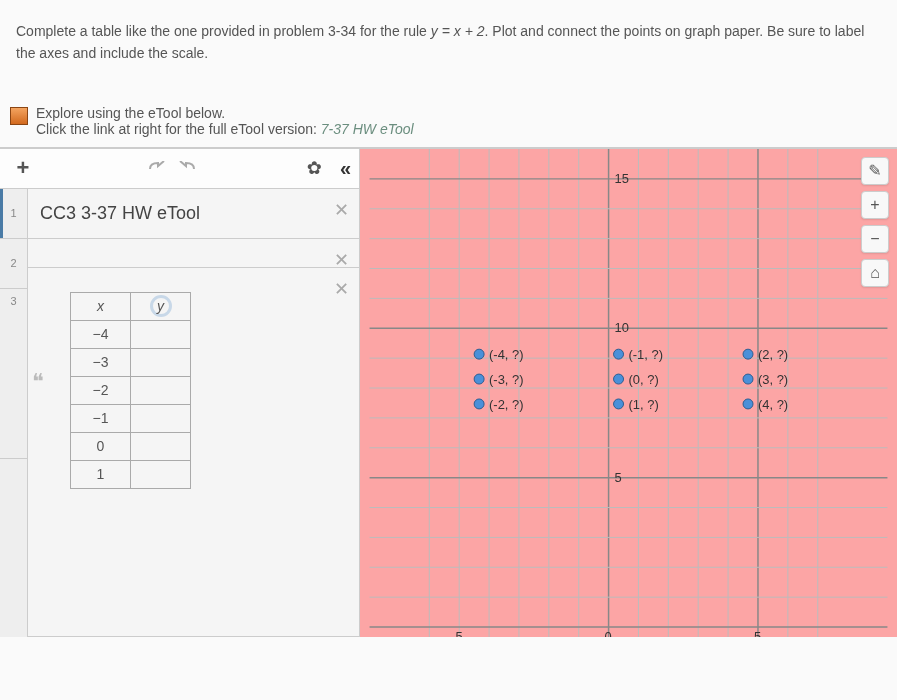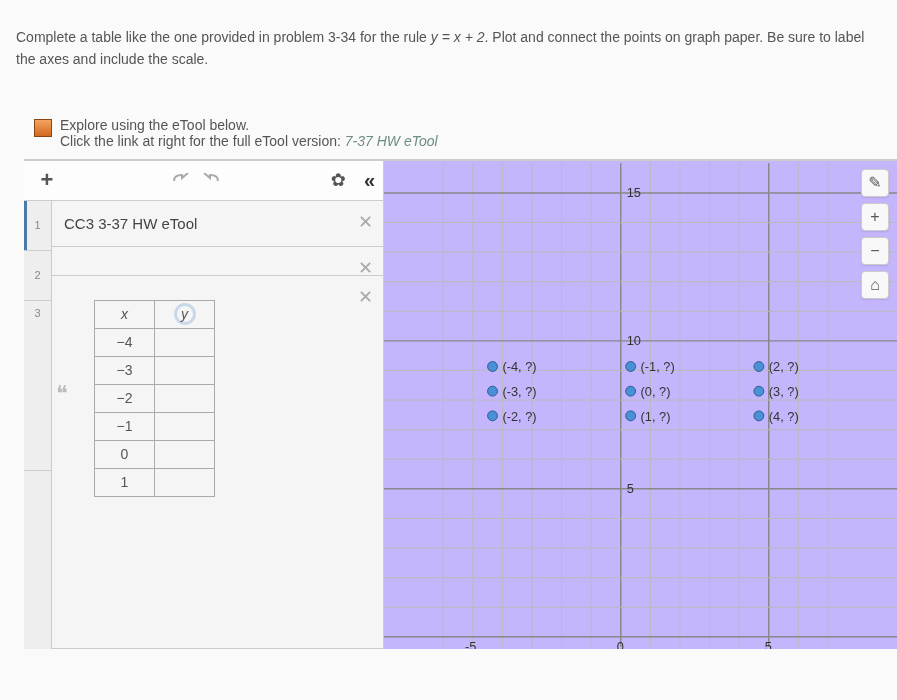--- a/index.html
+++ b/index.html
@@ -1,48 +1,48 @@
 <!DOCTYPE html>
 <html><head>
 <meta charset="utf-8">
 <style>
 * { box-sizing: border-box; margin: 0; padding: 0; }
 body { font-family: Arial, sans-serif; background: #fafafa; color: #333; width: 897px; height: 700px; overflow: hidden; position: relative; }
-.problem-text { padding: 26px 16px; font-size: 14px; line-height: 1.6; color: #555; }
+.problem-text { padding: 20px 16px; font-size: 14px; line-height: 1.6; color: #555; }
 .problem-text .math { font-style: italic; }
-.explore-section { margin-top: 20px; padding: 0; margin-left: 24px; }
+.explore-section { margin-top: 20px; padding: 0; }
 .explore-header { display: flex; align-items: flex-start; gap: 8px; padding: 0 10px; }
 .orange-box { width: 18px; height: 18px; background: linear-gradient(to bottom, #f4a460, #d2691e); border: 1px solid #8b4513; margin-top: 2px; flex-shrink: 0; }
 .explore-lines { font-size: 14px; color: #555; }
 .etool-link { color: #6b8e7f; font-style: italic; cursor: pointer; }
 .etool-container { display: flex; margin-top: 10px; border-top: 2px solid #ccc; height: 490px; }
 .left-panel { width: 360px; background: #f5f5f5; border-right: 1px solid #ccc; display: flex; flex-direction: column; }
 .toolbar { display: flex; align-items: center; height: 40px; border-bottom: 1px solid #ccc; background: #fdfdfd; padding: 0 8px; gap: 8px; }
 .toolbar .add-btn { width: 30px; height: 30px; display: flex; align-items: center; justify-content: center; font-size: 22px; font-weight: bold; color: #555; cursor: pointer; border-radius: 4px; }
 .toolbar .spacer { flex: 1; }
 .toolbar .undo-redo { display: flex; gap: 4px; }
 .toolbar .icon-btn { width: 26px; height: 26px; display: flex; align-items: center; justify-content: center; color: #888; cursor: pointer; }
 .toolbar .gear { font-size: 18px; color: #555; cursor: pointer; margin-left: auto; }
 .toolbar .collapse { font-size: 20px; font-weight: bold; color: #333; cursor: pointer; margin-left: 10px; }
 .panel-rows { display: flex; flex: 1; overflow: hidden; }
 .row-tabs { width: 28px; background: #eee; border-right: 1px solid #ccc; display: flex; flex-direction: column; }
 .row-tab { height: 50px; border-bottom: 1px solid #ccc; display: flex; align-items: center; justify-content: center; font-size: 11px; color: #888; cursor: pointer; position: relative; }
 .row-tab.active::before { content: ''; position: absolute; left: 0; top: 0; bottom: 0; width: 3px; background: #4a7ba6; }
 .panel-content { flex: 1; display: flex; flex-direction: column; overflow-y: auto; }
 .panel-item { border-bottom: 1px solid #ccc; padding: 14px 16px 14px 12px; position: relative; }
 .close-x { position: absolute; right: 10px; top: 10px; color: #aaa; font-size: 18px; cursor: pointer; font-weight: normal; }
-.item-title { font-size: 15px; color: #444; }
+.item-title { font-size: 18px; color: #444; }
 .item-body { font-size: 14px; color: #555; line-height: 1.5; padding-right: 20px; }
 .tbl-wrap { padding: 10px 0 0 30px; }
 .xy-table { border-collapse: collapse; font-size: 14px; }
 .xy-table th, .xy-table td { border: 1px solid #aaa; width: 60px; height: 28px; text-align: center; color: #555; }
 .xy-table th { font-style: italic; font-weight: normal; }
 .xy-table th.y-header { position: relative; }
 .y-circle { display: inline-block; width: 22px; height: 22px; border: 3px solid #c8d8e8; border-radius: 50%; line-height: 16px; }
-.graph-area { flex: 1; position: relative; background: #c4b5fd; }
+.graph-area { flex: 1; position: relative; background: #fca5a5; }
 .graph-svg { width: 100%; height: 100%; }
 .side-buttons { position: absolute; right: 8px; top: 8px; display: flex; flex-direction: column; gap: 6px; }
 .side-btn { width: 28px; height: 28px; background: #f8f8f8; border: 1px solid #ccc; border-radius: 4px; display: flex; align-items: center; justify-content: center; font-size: 16px; color: #555; cursor: pointer; box-shadow: 0 1px 2px rgba(0,0,0,0.1); }
 .pt-label { font-size: 13px; fill: #333; }
 .pt-dot { fill: #4a90d9; stroke: #2c5c8f; stroke-width: 1; }
 .grid-line { stroke: #bbb; stroke-width: 1; }
 .grid-major { stroke: #888; stroke-width: 1.5; }
 .axis-num { font-size: 13px; fill: #333; }
 .quote-mark { position: absolute; left: 4px; top: 180px; font-size: 22px; color: #bbb; font-family: Georgia, serif; }
 </style>

